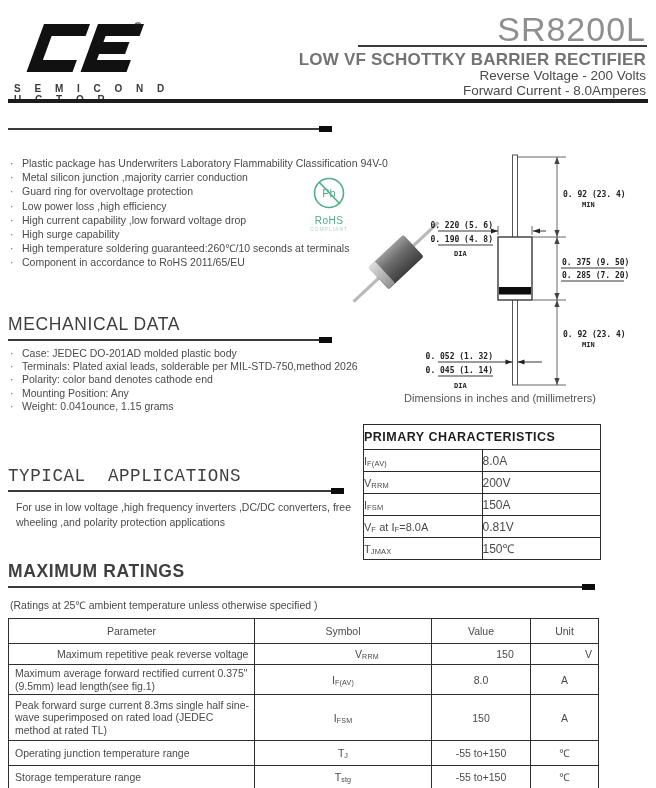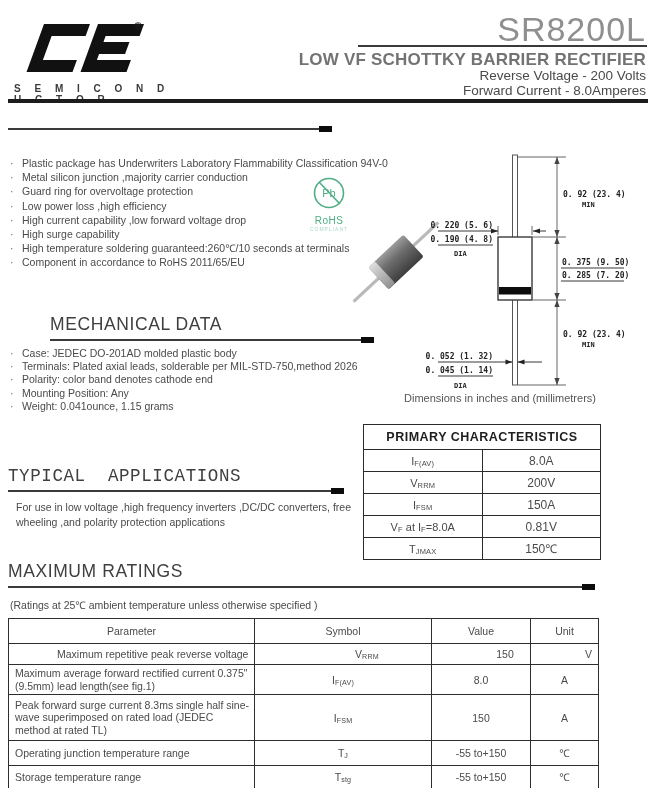--- a/index.html
+++ b/index.html
@@ -41,21 +41,21 @@
   .pkg-caption { position:absolute; left:350px; top:392px; width:300px; text-align:center; font-size:11px; color:#555; }
   .photo-svg { position:absolute; left:346px; top:210px; }
   text.dim { font-family:"DejaVu Sans Mono", monospace; font-size:8px; font-weight:bold; fill:#222; }
   text.dim-small { font-family:"DejaVu Sans Mono", monospace; font-size:7px; font-weight:bold; fill:#222; }
 
   
   .apps-text { position:absolute; left:16px; top:500px; width:336px; font-size:10.5px; color:#4a4a4a; line-height:14.5px; }
 
   
   .ptable { position:absolute; left:363px; top:424px; border-collapse:collapse; table-layout:fixed; width:238px; }
-  .ptable th, .ptable td { border:1.5px solid #2b2b2b; text-align:center; vertical-align:middle; }
+  .ptable th, .ptable td { border:1.5px solid #2b2b2b; text-align:left; vertical-align:middle; }
   .ptable .pt-head { font-size:12.5px; font-weight:bold; color:#1e1e1e; letter-spacing:0.5px; height:25px; }
   .ptable td { height:22px; font-size:11px; color:#4a4a4a; }
   .ptable td.pt-val { font-size:12px; }
 
   
   .ratings-note { position:absolute; left:10px; top:598px; font-size:10.5px; color:#4a4a4a; }
   .rtable { position:absolute; left:8px; top:618px; border-collapse:collapse; table-layout:fixed; width:590px; }
   .rtable th, .rtable td { border:1.2px solid #2e2e2e; font-size:10.5px; color:#4a4a4a; vertical-align:middle; }
   .rtable th { font-weight:400; height:25px; text-align:center; }
   .rtable td.param { text-align:left; padding:2px 4px 2px 6px; line-height:12.5px; }
@@ -174,21 +174,21 @@
     <line x1="88" y1="217" x2="162" y2="217" stroke="#222" stroke-width="0.9"></line>
     <polygon points="162.5,217 155.5,214.6 155.5,219.4" fill="#222"></polygon>
     <text class="dim" x="143" y="228" text-anchor="end">0. 045 (1. 14)</text>
     <line x1="88" y1="231" x2="143" y2="231" stroke="#222" stroke-width="0.9"></line>
     <text class="dim-small" x="104" y="243">DIA</text>
     <line x1="192" y1="217" x2="168" y2="217" stroke="#222" stroke-width="0.9"></line>
     <polygon points="167.5,217 174.5,214.6 174.5,219.4" fill="#222"></polygon>
   </svg>
   <div class="pkg-caption">Dimensions in inches and (millimetrers)</div>
 
-  <div class="sec" style="top:314px; width:324px;margin-left:42px;">
+  <div class="sec" style="top:314px; width:324px;">
     <div class="sec-title">MECHANICAL DATA</div>
     <div class="sec-rule">
         <span class="endcap"></span>
       </div>
   </div>
   <ul class="blist mlist" style="top:347px; width:350px;">
     <li><span class="dot">·</span><span>Case: JEDEC DO-201AD  molded plastic body</span></li>
     <li><span class="dot">·</span><span>Terminals: Plated axial leads, solderable per MIL-STD-750,method 2026</span></li>
     <li><span class="dot">·</span><span>Polarity: color band denotes cathode end</span></li>
     <li><span class="dot">·</span><span>Mounting Position: Any</span></li>
@@ -224,21 +224,21 @@
     </table>
 
   <div class="sec" style="top:466px; width:336px;font-family:Liberation Mono, monospace;">
     <div class="sec-title">TYPICAL  APPLICATIONS</div>
     <div class="sec-rule">
         <span class="endcap"></span>
       </div>
   </div>
   <div class="apps-text">For use in low voltage ,high frequency inverters  ,DC/DC  converters, free wheeling ,and polarity protection applications</div>
 
-  <div class="sec" style="top:561px; width:587px;">
+  <div class="sec" style="top:561px; width:587px;font-weight:bold;">
     <div class="sec-title">MAXIMUM RATINGS</div>
     <div class="sec-rule">
         <span class="endcap"></span>
       </div>
   </div>
   <div class="ratings-note">(Ratings at 25℃ ambient temperature unless otherwise specified )</div>
 
   <table class="rtable">
     <colgroup>
         <col style="width:246px">

